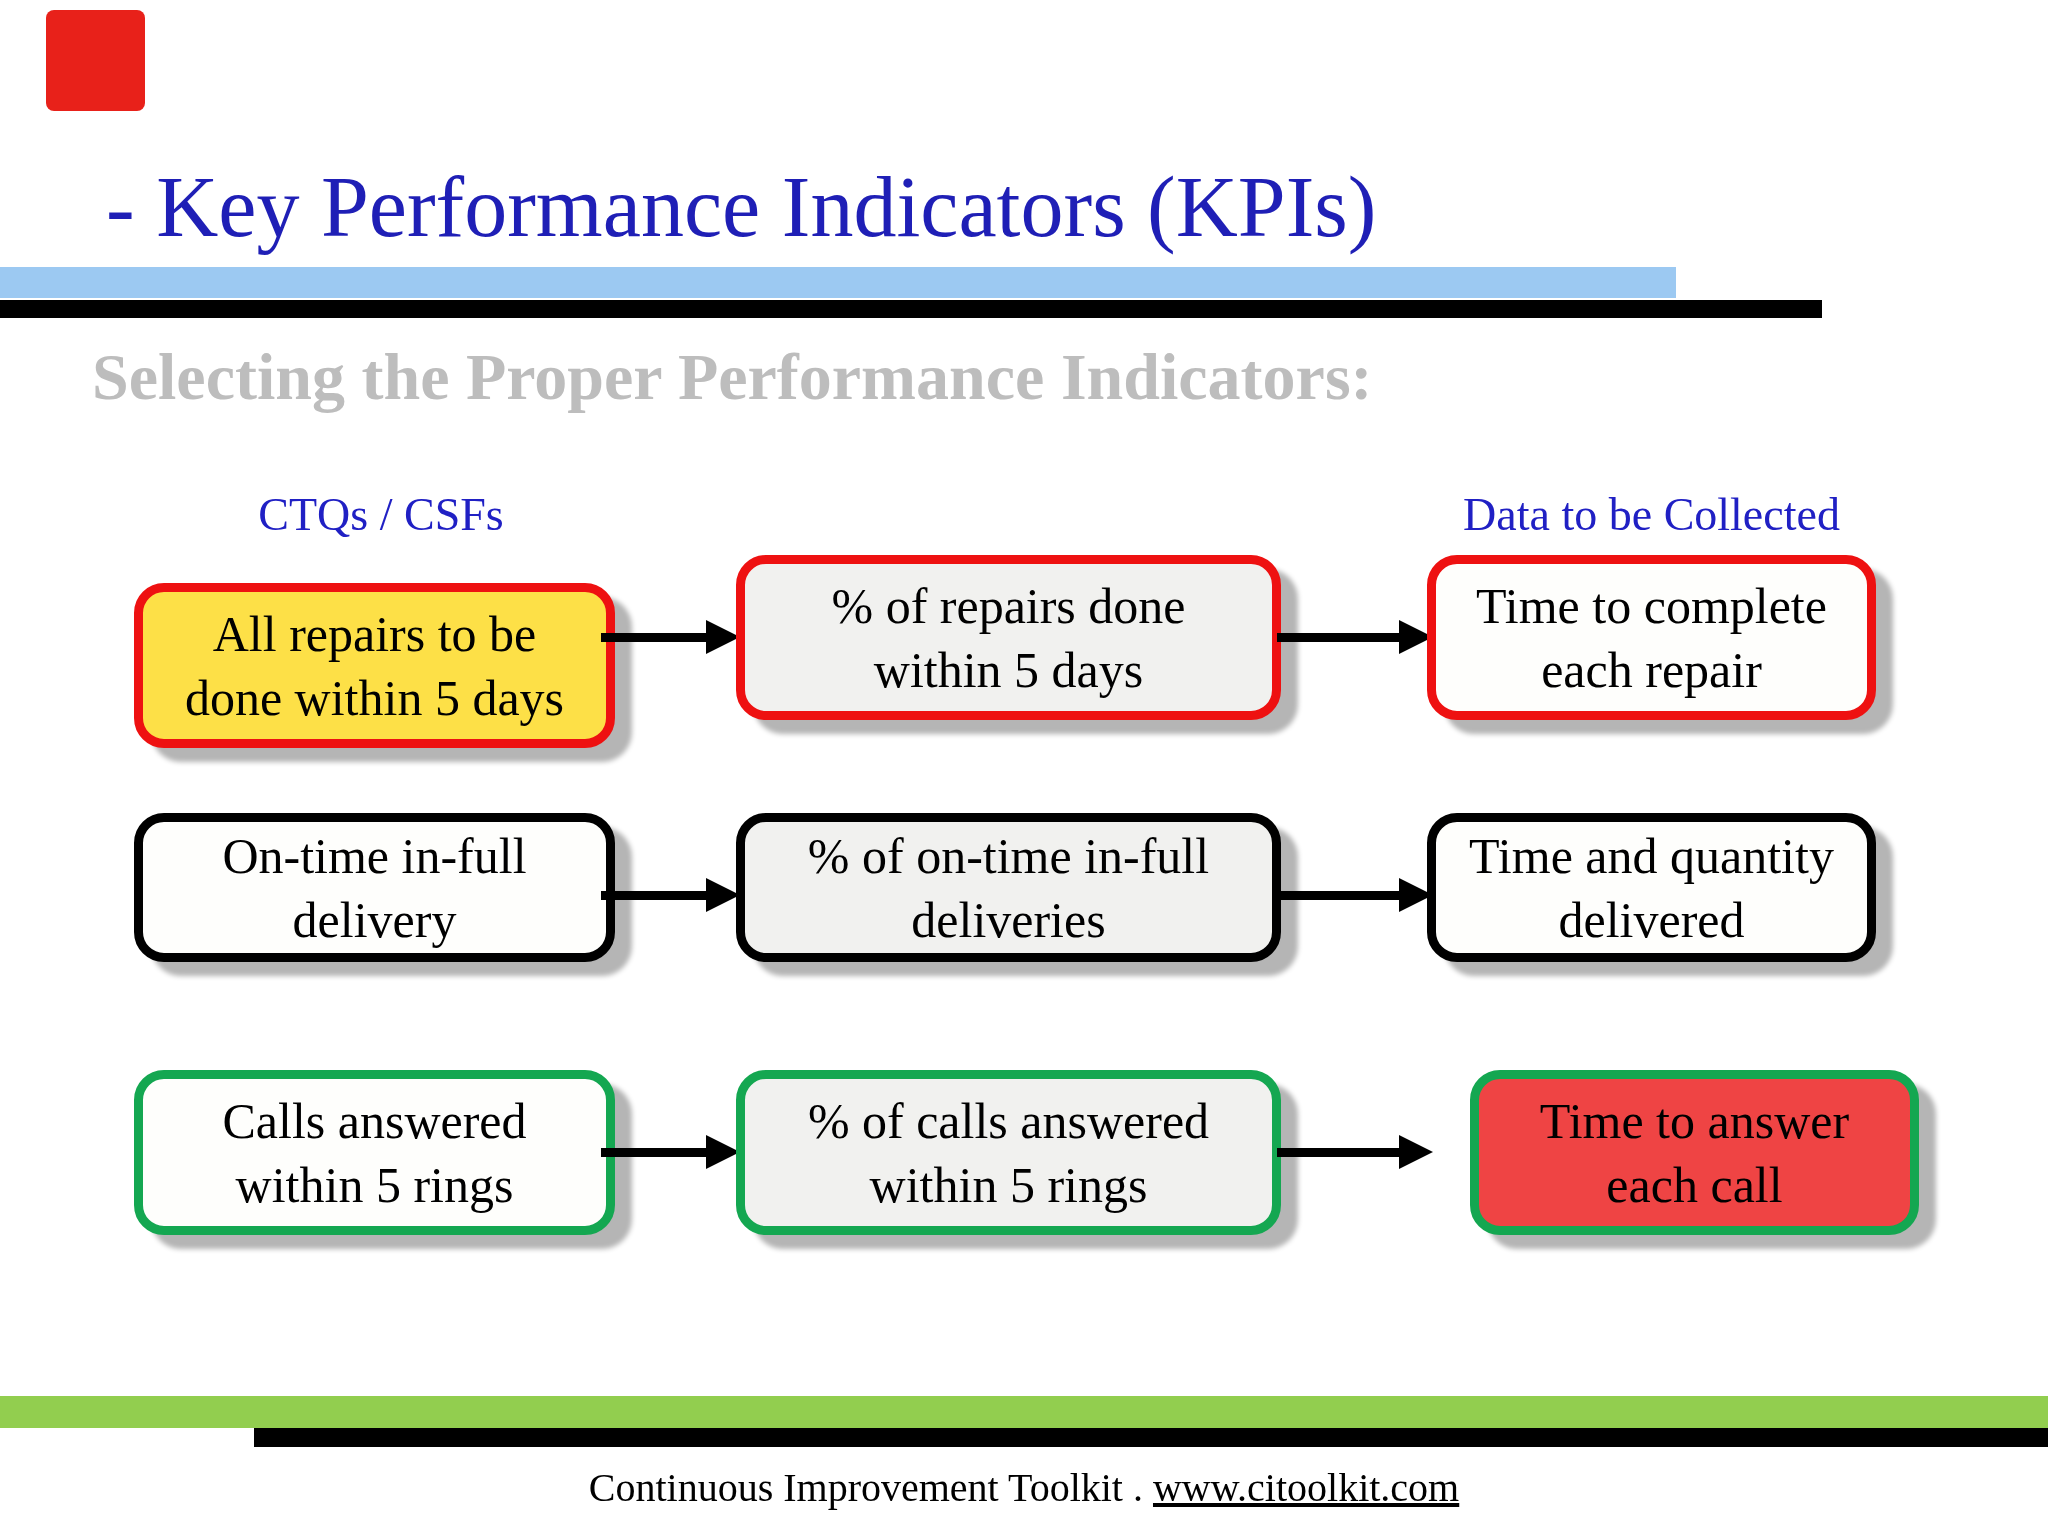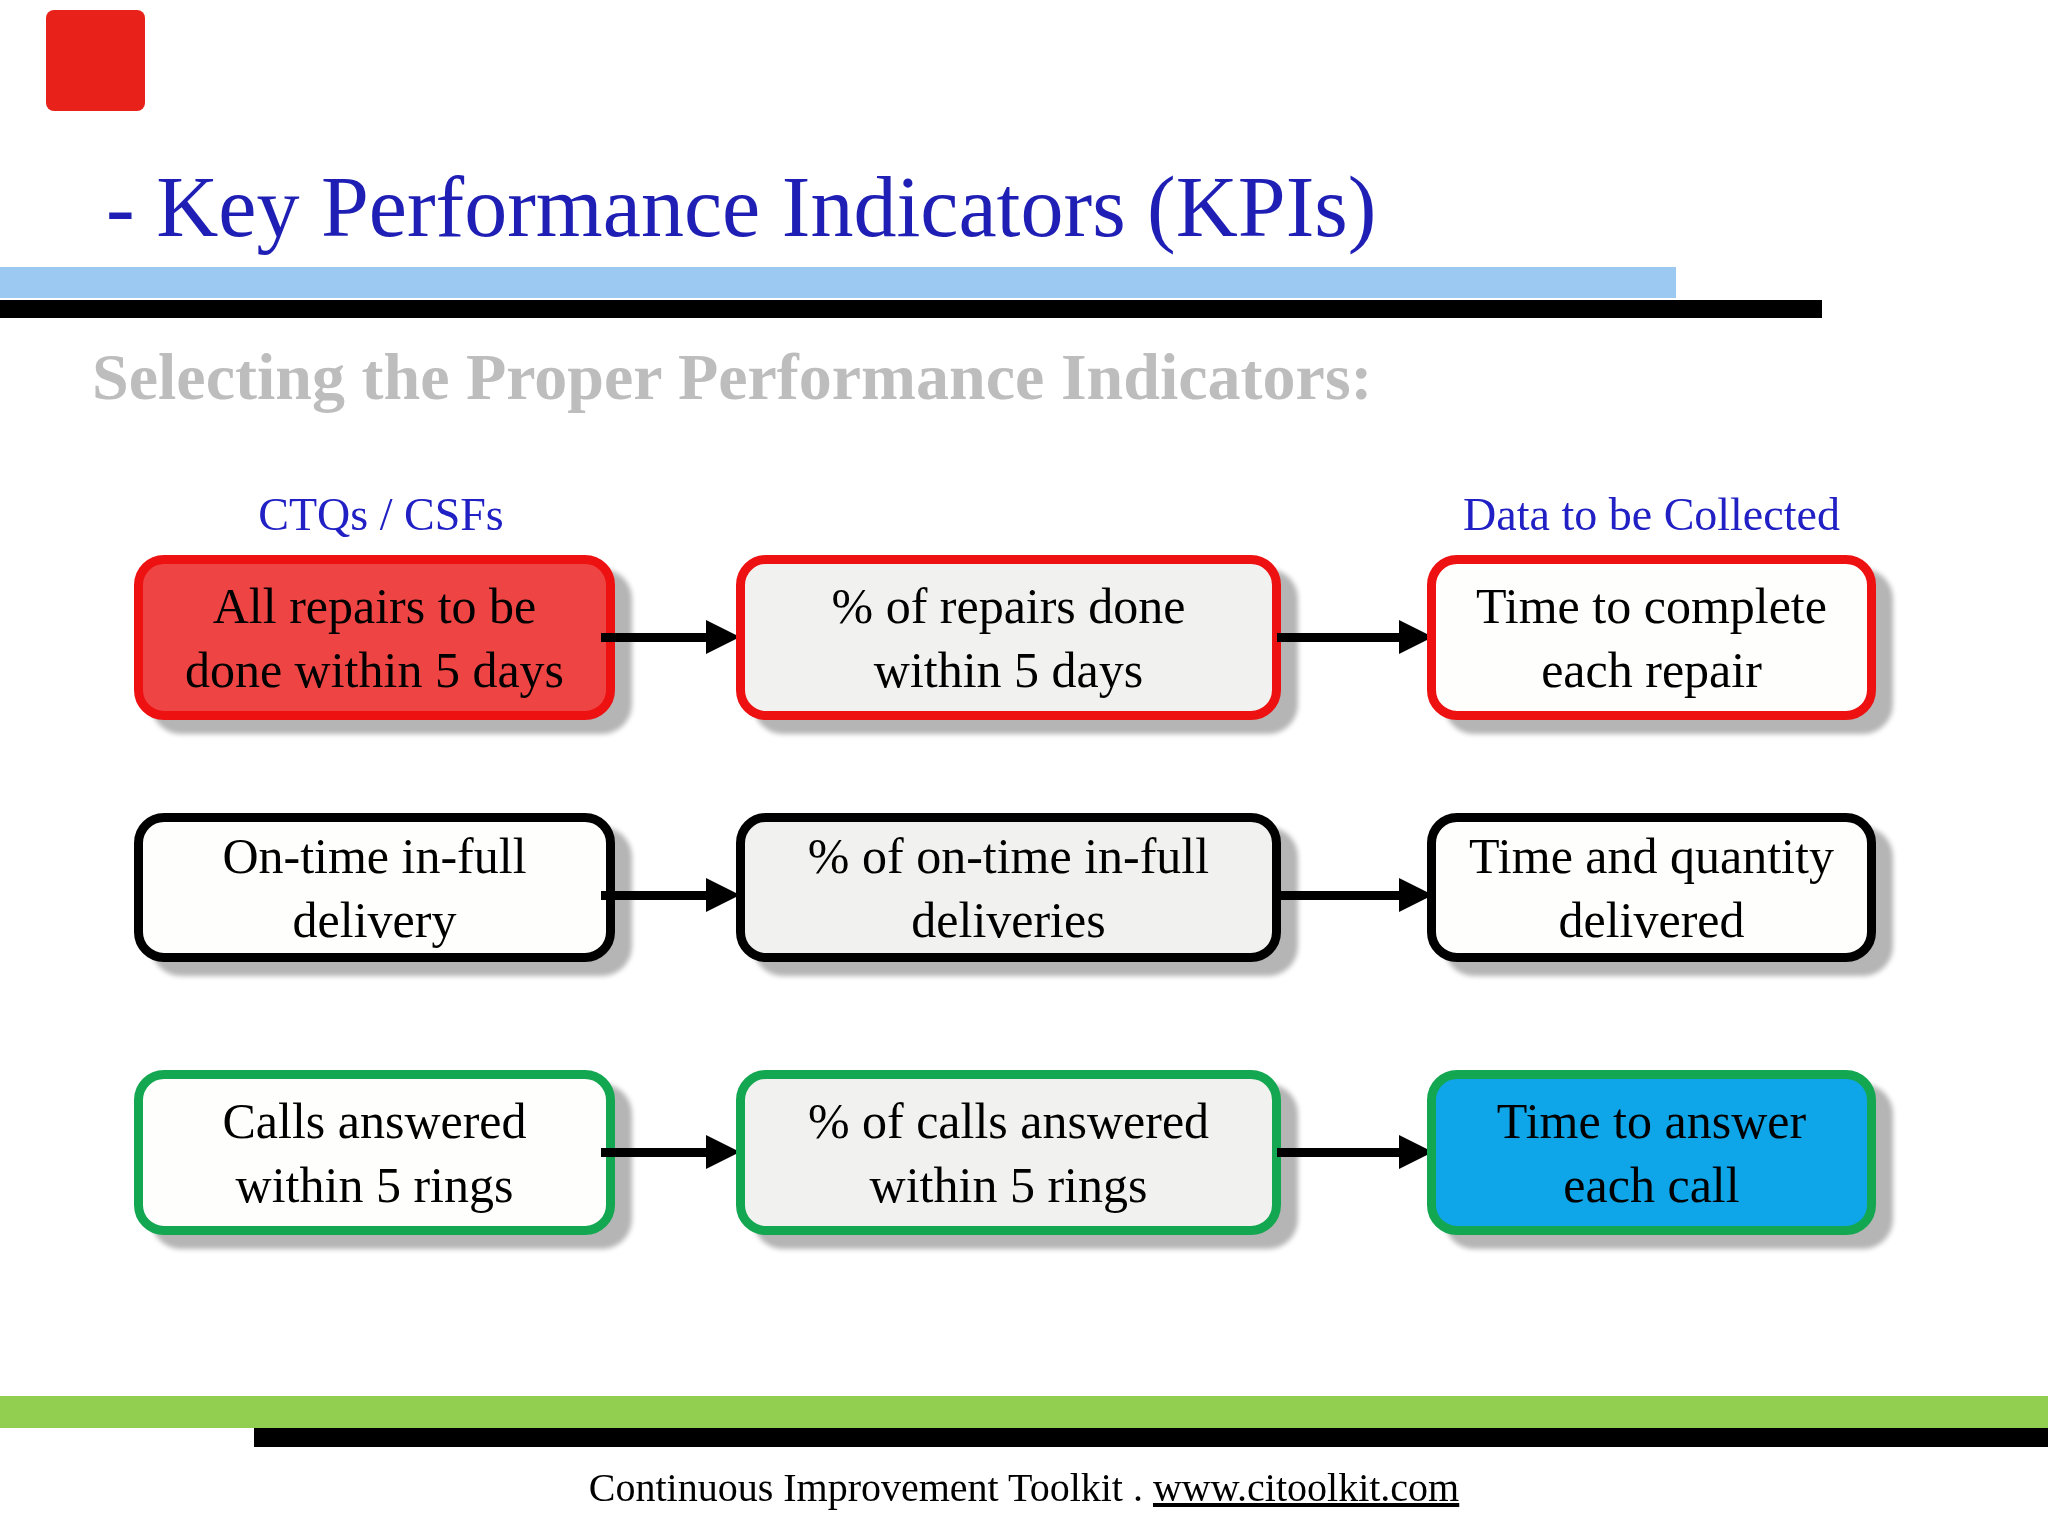--- a/index.html
+++ b/index.html
@@ -71,21 +71,21 @@
   <div class="slide-title" style="color: rgb(31, 31, 182);">- Key Performance Indicators (KPIs)</div>
 
   <div class="bar-blue" style="background: rgb(156, 201, 242);"></div>
   <div class="bar-black" style="background: rgb(0, 0, 0);"></div>
 
   <div class="subtitle" style="color: rgb(189, 189, 189);">Selecting the Proper Performance Indicators:</div>
 
   <div class="col-header h1" style="color: rgb(32, 32, 196);">CTQs / CSFs</div>
   <div class="col-header h3" style="color: rgb(32, 32, 196);">Data to be Collected</div>
 
-  <div class="flow-box r1 c1" style="background: #ef4444; border-color: rgb(238, 17, 17);">All repairs to be
+  <div class="flow-box r1 c1" style="background: #fde047; border-color: rgb(238, 17, 17); margin-top: 28px;">All repairs to be
 done within 5 days</div>
   <div class="arrow a-row1 a-gap1">
     <div class="shaft"></div>
     <div class="head"></div>
   </div>
   <div class="flow-box r1 c2" style="background: rgb(241, 241, 239); border-color: rgb(238, 17, 17);">% of repairs done
 within 5 days</div>
   <div class="arrow a-row1 a-gap2">
     <div class="shaft"></div>
     <div class="head"></div>
@@ -113,21 +113,21 @@
   <div class="arrow a-row3 a-gap1">
     <div class="shaft"></div>
     <div class="head"></div>
   </div>
   <div class="flow-box r3 c2" style="background: rgb(241, 241, 239); border-color: rgb(20, 167, 81);">% of calls answered
 within 5 rings</div>
   <div class="arrow a-row3 a-gap2">
     <div class="shaft"></div>
     <div class="head"></div>
   </div>
-  <div class="flow-box r3 c3" style="background: #0ea5e9; border-color: rgb(20, 167, 81);">Time to answer
+  <div class="flow-box r3 c3" style="background: #ef4444; border-color: rgb(20, 167, 81); margin-left: 43px;">Time to answer
 each call</div>
 
   <div class="footer-bar-green" style="background: rgb(146, 206, 79);"></div>
   <div class="footer-bar-black" style="background: rgb(0, 0, 0);"></div>
 
   <div class="footer">
     <span>Continuous Improvement Toolkit</span><span> . </span><span class="link">www.citoolkit.com</span>
   </div>
 
 </div>

